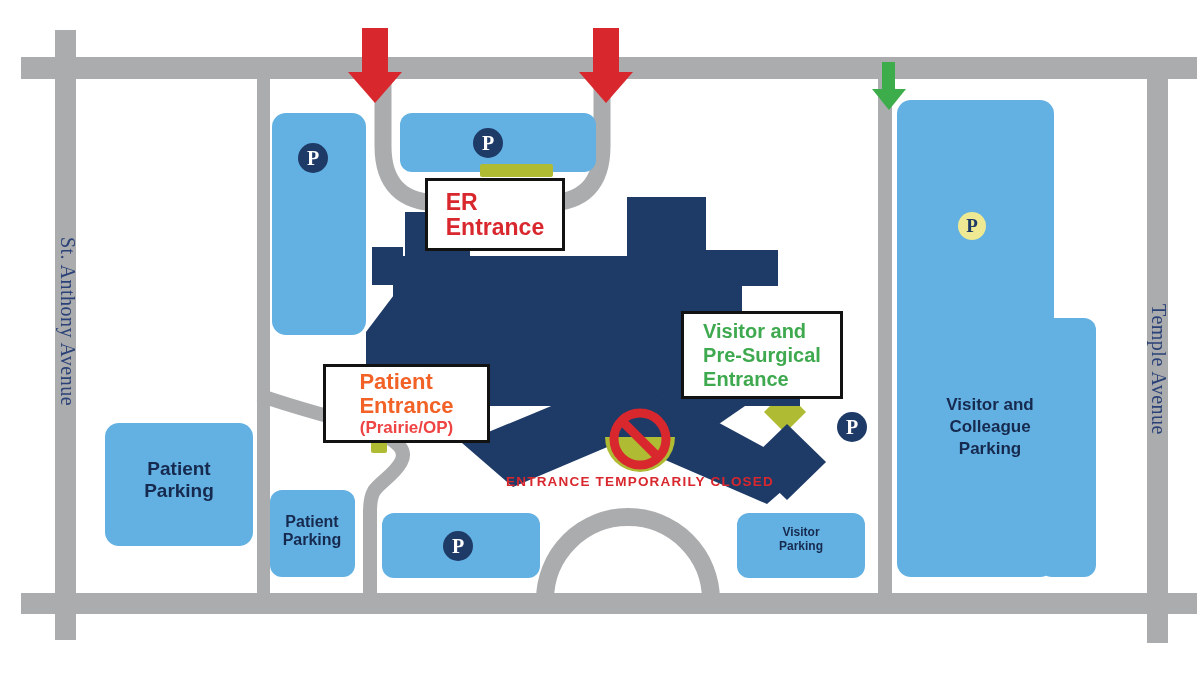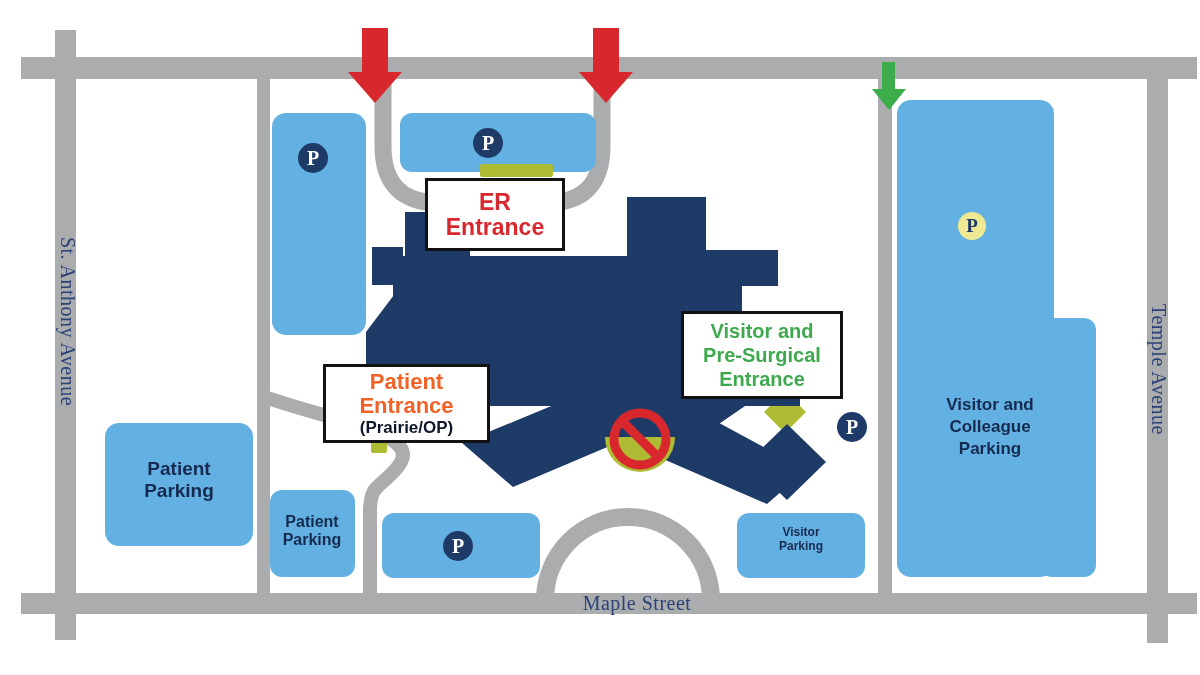--- a/index.html
+++ b/index.html
@@ -6,24 +6,24 @@
   #stage{position:relative;width:1200px;height:675px;overflow:hidden;background:#ffffff;
          font-family:"Liberation Sans",sans-serif;}
   #stage svg{position:absolute;left:0;top:0;}
   .abs{position:absolute;}
   .pre{white-space:pre-line;}
   .street-label{font-family:"Liberation Serif",serif;color:#2B4278;font-size:20px;
                 text-align:center;letter-spacing:.5px;}
   .street-label.vert{transform:rotate(90deg);transform-origin:center center;}
   .sign-box{box-sizing:border-box;background:#ffffff;border:3px solid #121212;
             display:flex;flex-direction:column;align-items:center;justify-content:center;
-            text-align:center;line-height:1.08;}
+            line-height:1.08;}
   .sign-er{color:#D9272E;font-weight:bold;font-size:23px;}
   .sign-patient-main{color:#F26227;font-weight:bold;font-size:22px;}
-  .sign-patient-sub{color:#0f172a;font-weight:bold;font-size:17px;margin-top:1px;}
+  .sign-patient-sub{color:#ef4444;font-weight:bold;font-size:17px;margin-top:1px;}
   .sign-visitor{color:#3EA94E;font-weight:bold;font-size:20px;line-height:1.2;}
   .closed-text{color:#D9272E;font-weight:bold;font-size:13.5px;letter-spacing:1.2px;
                text-align:center;}
   .lot-label{color:#16294E;font-weight:bold;text-align:center;line-height:1.15;}
   .p-badge{width:30px;height:30px;border-radius:50%;background:#1E3A67;color:#ffffff;
            font-family:"Liberation Serif",serif;font-weight:bold;font-size:20px;
            display:flex;align-items:center;justify-content:center;}
   .p-badge.yellow{width:28px;height:28px;background:#EEE992;color:#1E3A67;font-size:19px;}
 </style>
 </head>
@@ -87,21 +87,20 @@
     <g fill="#D9272E">
       <rect x="593" y="28" width="26" height="45"></rect>
       <polygon points="579,72 633,72 606,103"></polygon>
     </g>
     <g fill="#3CAD4A">
       <rect x="882" y="62" width="13" height="28"></rect>
       <polygon points="872,89 906,89 889,110"></polygon>
     </g>
   </svg>
 
-  <div class="abs street-label" style="left:537px;top:592px;width:200px;">Maple Street</div>
   <div class="abs street-label vert" style="left:-33px;top:310px;width:200px;">St. Anthony Avenue</div>
   <div class="abs street-label vert" style="left:1058px;top:358px;width:200px;">Temple Avenue</div>
 
   <div class="abs p-badge" style="left:298px;top:143px;">
       <span>P</span>
     </div>
   <div class="abs p-badge" style="left:473px;top:128px;">
       <span>P</span>
     </div>
   <div class="abs p-badge" style="left:443px;top:531px;">
@@ -132,14 +131,15 @@
     <div class="sign-patient-main pre">Patient
 Entrance</div>
     <div class="sign-patient-sub">(Prairie/OP)</div>
   </div>
   <div class="abs sign-box" style="left:681px;top:311px;width:162px;height:88px;">
     <div class="sign-visitor pre">Visitor and
 Pre-Surgical
 Entrance</div>
   </div>
 
+  <div class="abs closed-text" style="left:500px;top:474px;width:280px;">ENTRANCE TEMPORARILY CLOSED</div>
 
 </div>
 
 </body></html>

